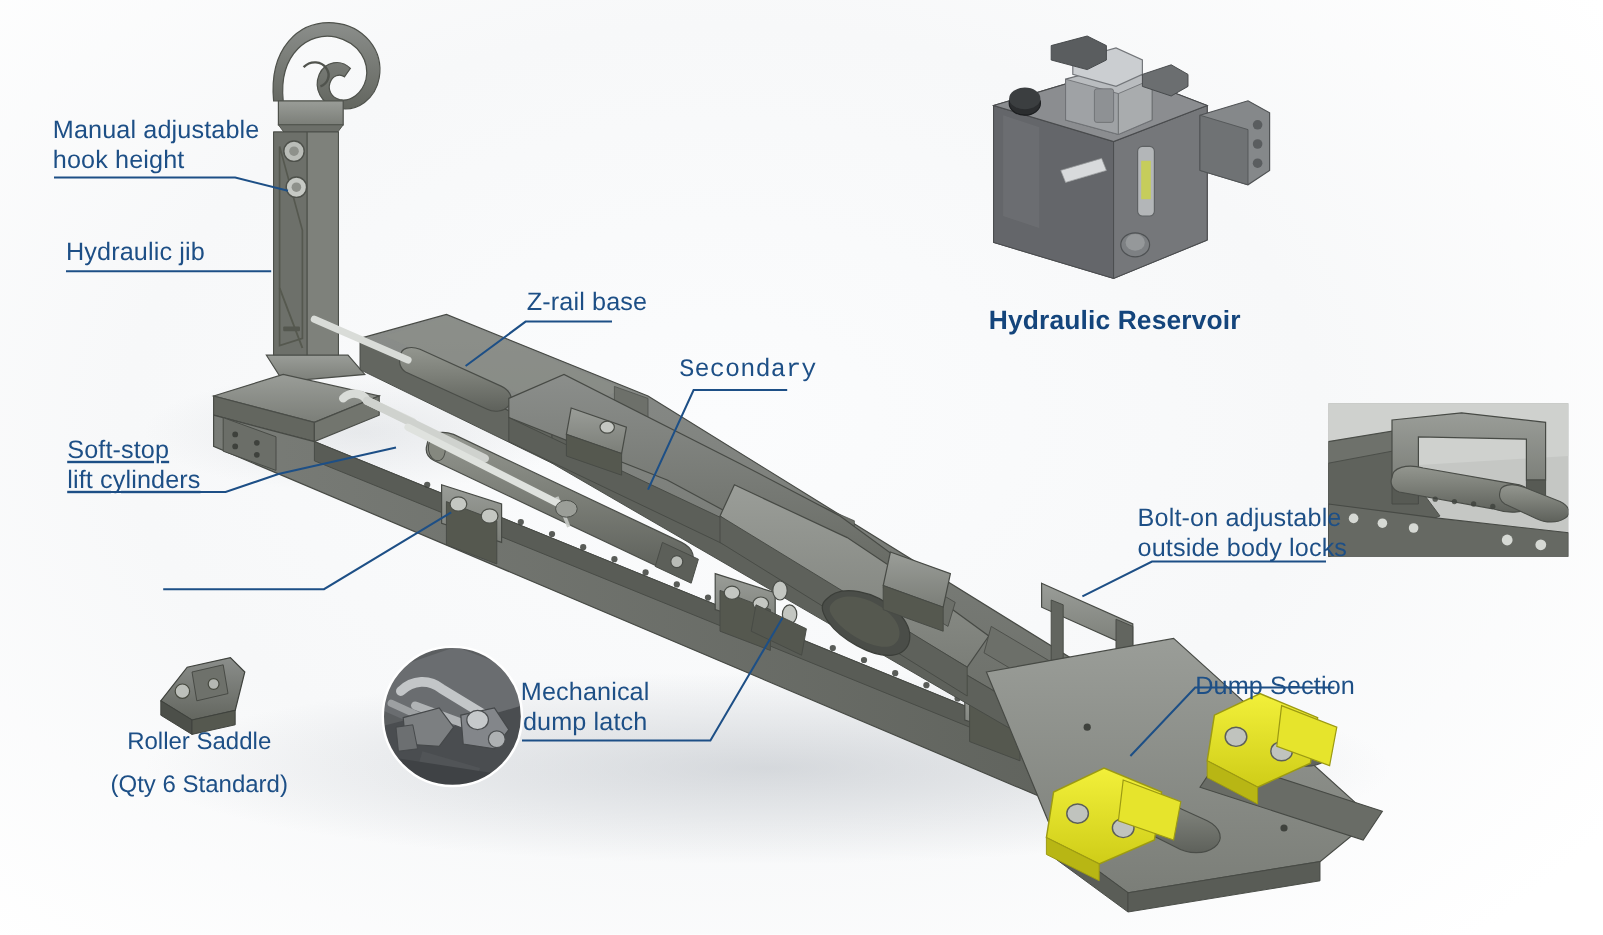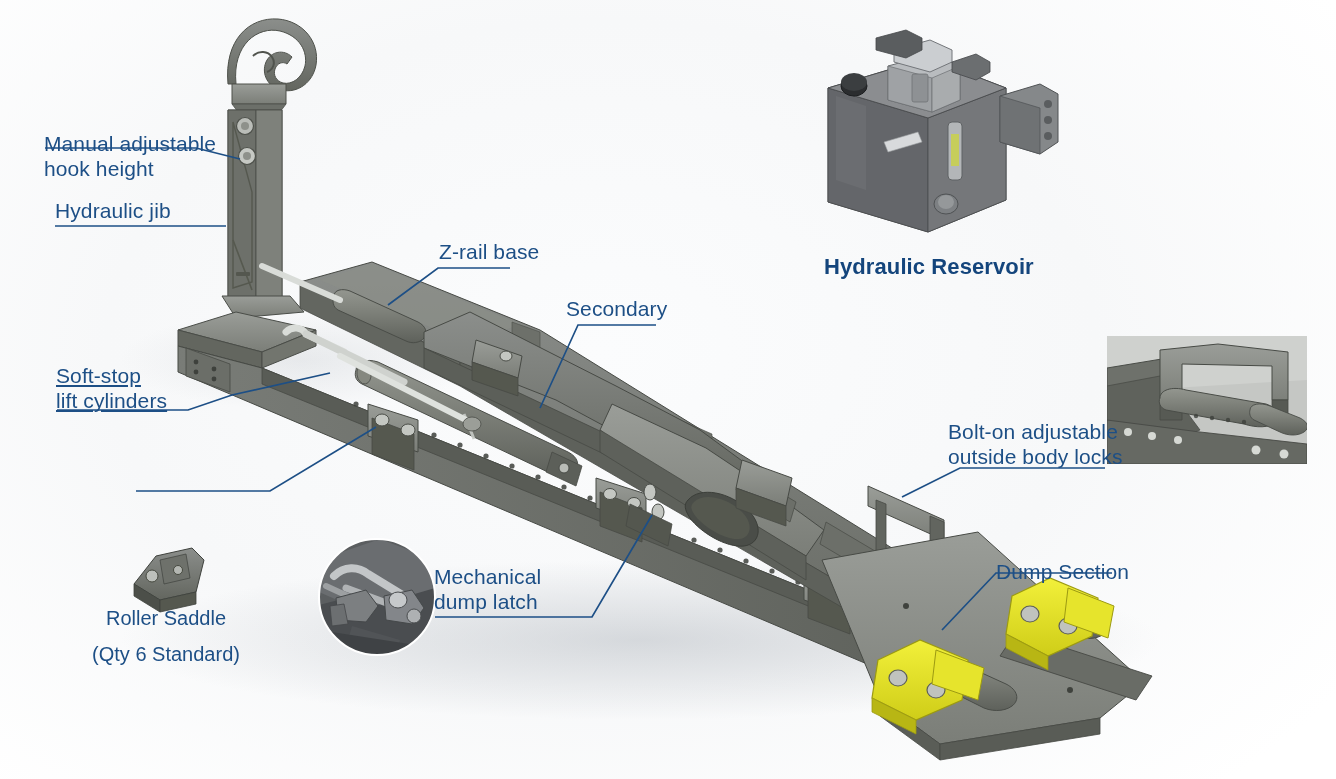--- a/index.html
+++ b/index.html
@@ -417,34 +417,34 @@
       <path d="M656 325 L578 325 L540 408"></path>
 
       <path d="M435 617 L592 617 L652 515"></path>
 
       <path d="M1105 468 L960 468 L902 497"></path>
 
       <path d="M1112 573 L996 573 L942 630"></path>
     </g>
   </svg>
 
-  <div class="callout" style="left:44px;top:96px;margin-top:35px;">Manual adjustable
+  <div class="callout" style="left:44px;top:96px;">Manual adjustable
 hook height</div>
 
   <div class="callout" style="left:55px;top:198px;">Hydraulic jib</div>
 
   <div class="callout" style="left:56px;top:363px;text-decoration:underline;">Soft-stop
 lift cylinders</div>
 
 
   <div class="callout" style="left:439px;top:239px;">Z-rail base</div>
 
-  <div class="callout" style="left:566px;top:296px;">Secondary</div>
-
-  <div class="callout" style="left:434px;top:564px;">Mechanical
+  <div class="callout" style="left:566px;top:296px;font-family:Liberation Mono, monospace;">Secondary</div>
+
+  <div class="callout" style="left:434px;top:564px;text-align:center;">Mechanical
 dump latch</div>
 
   <div class="callout" style="left:948px;top:419px;">Bolt-on adjustable
 outside body locks</div>
 
   <div class="callout" style="left:996px;top:559px;">Dump Section</div>
 
   <div class="callout bold center" style="left:824px;top:254px;width:196px;">Hydraulic Reservoir</div>
 
   <div class="cap" style="left:60px;top:600px;width:212px;">Roller Saddle

